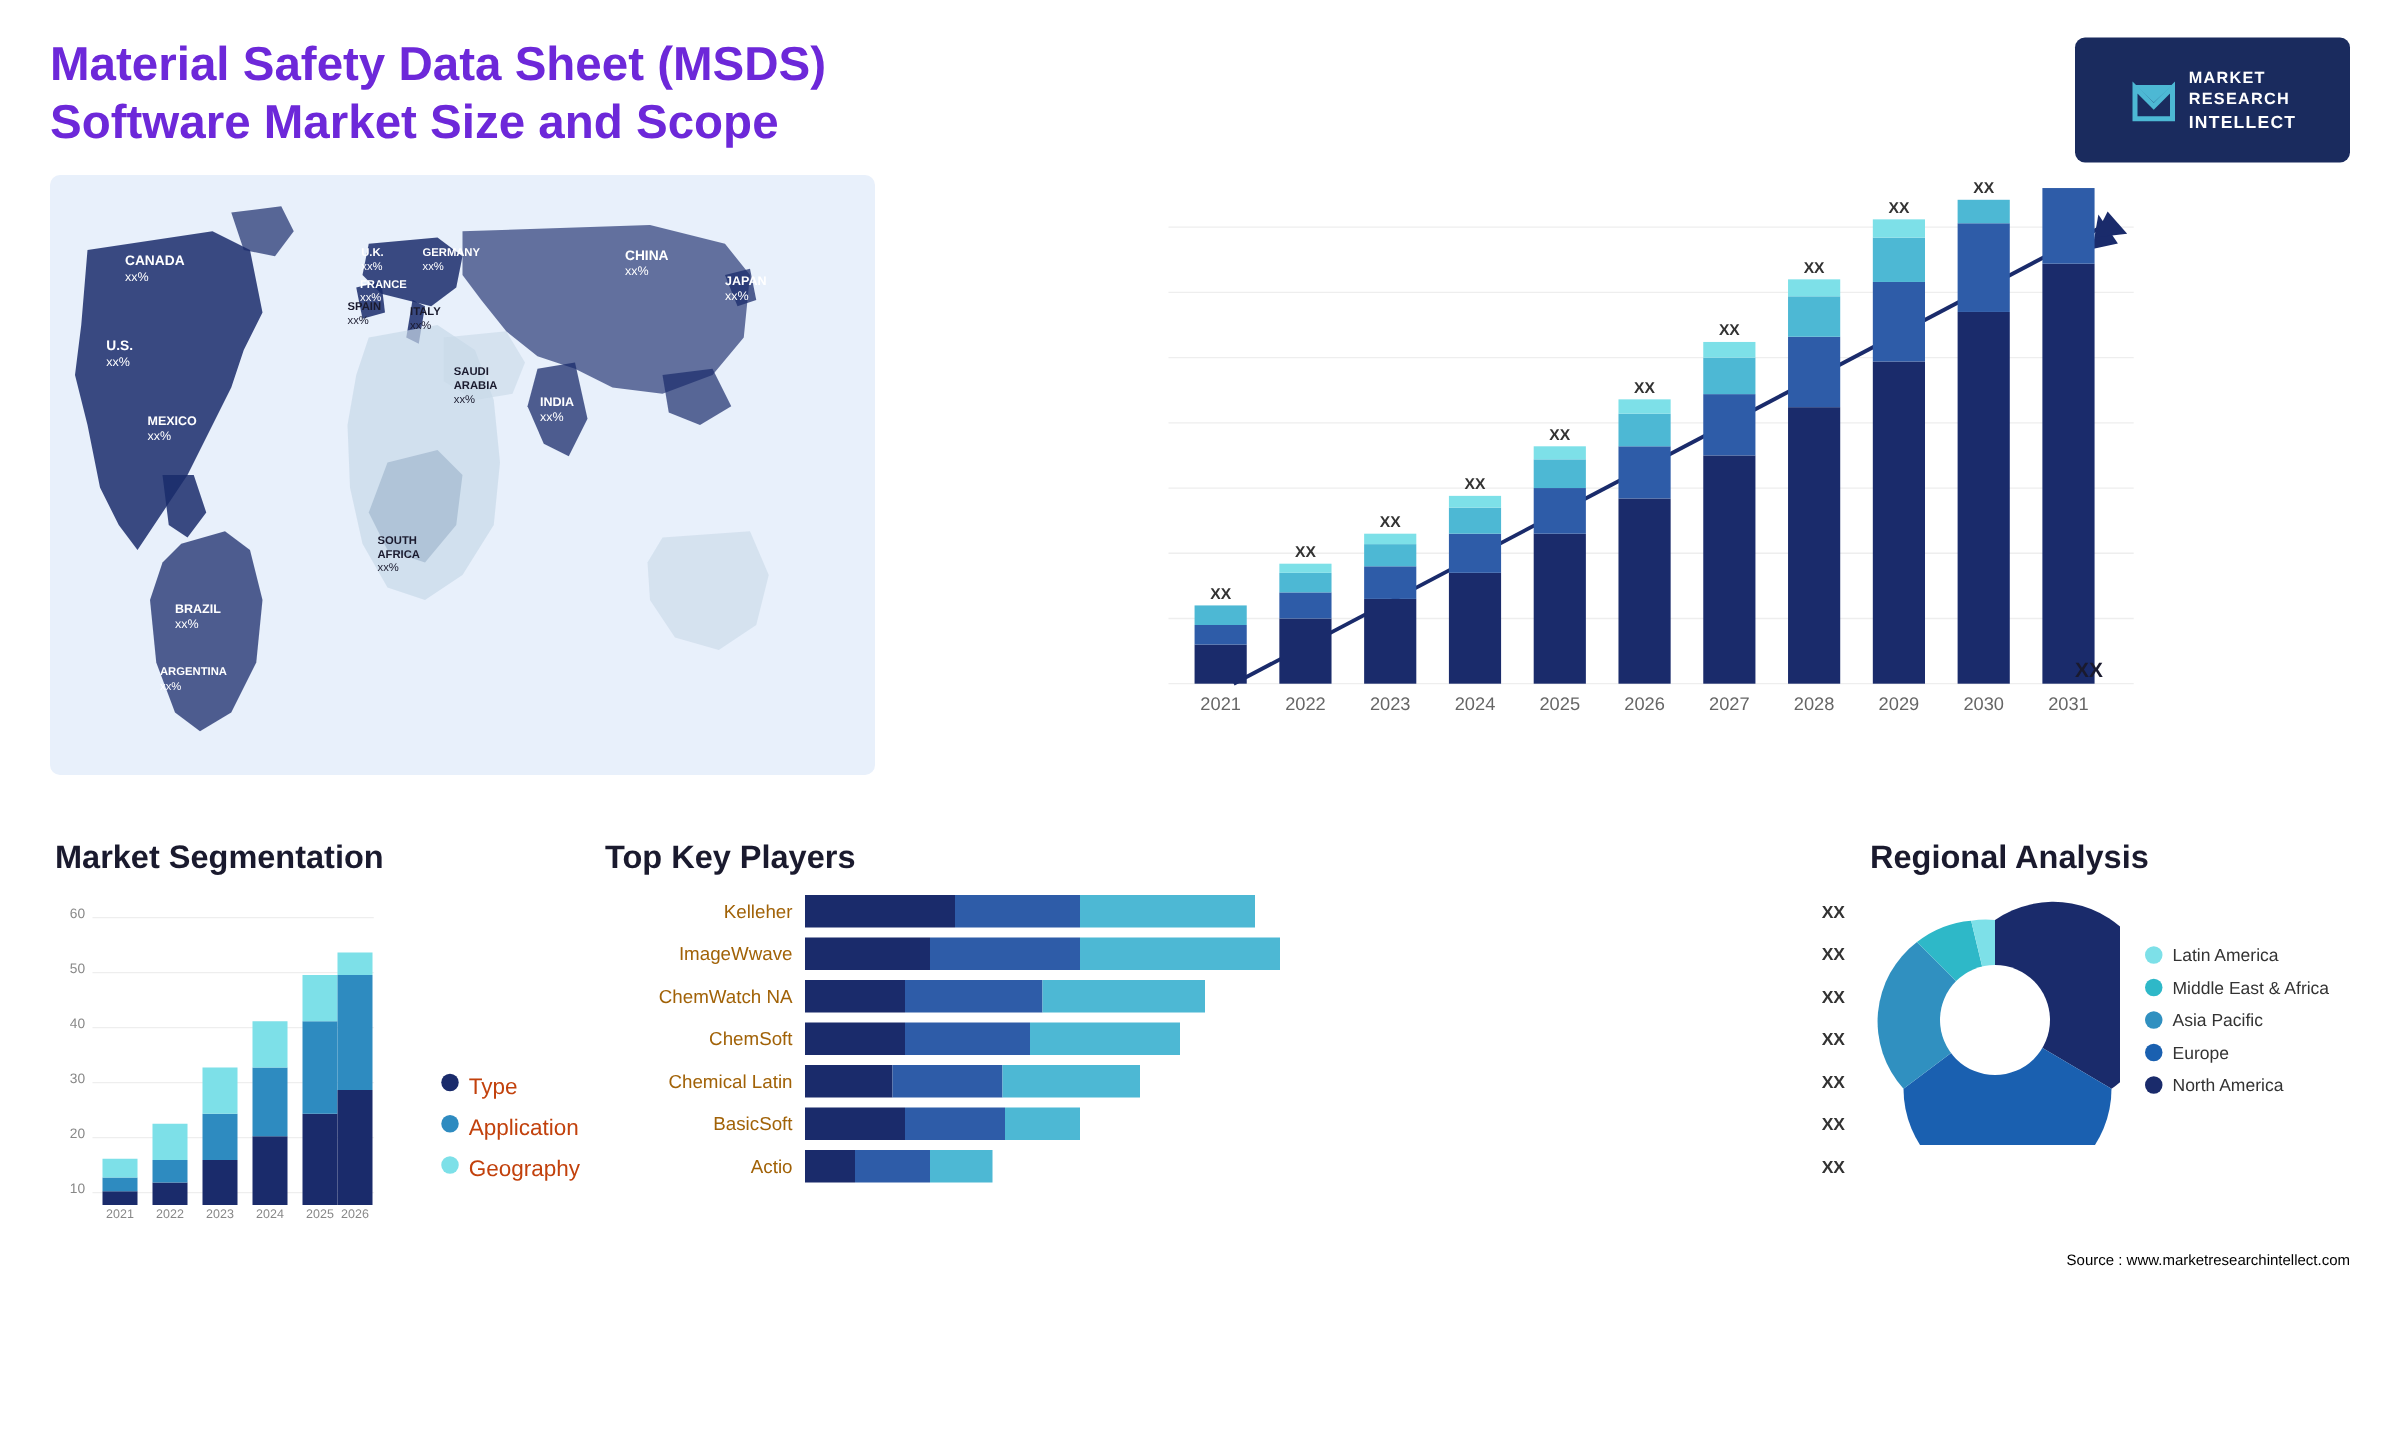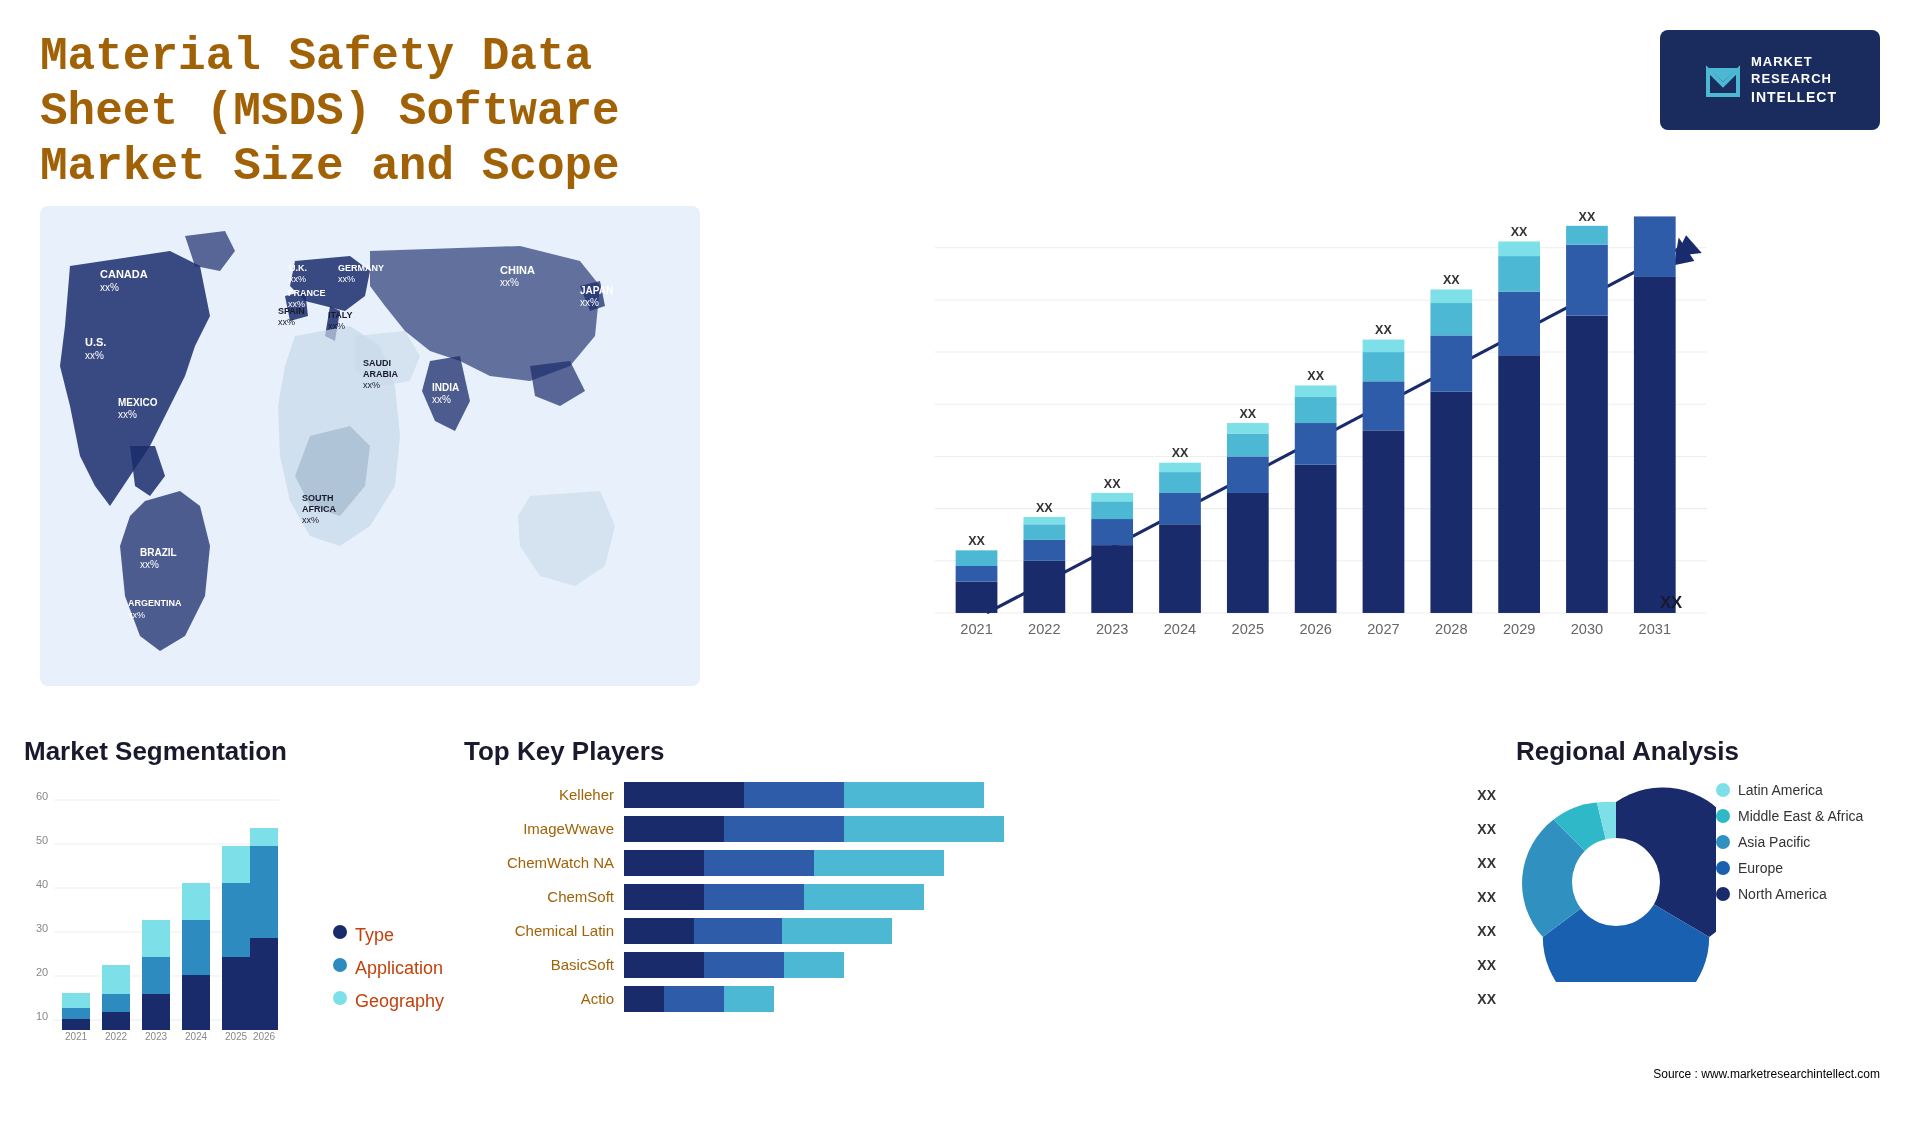--- a/index.html
+++ b/index.html
@@ -13,26 +13,25 @@
     }
 
     
     .header {
       display: flex;
       justify-content: space-between;
       align-items: flex-start;
       padding: 30px 40px 10px 40px;
     }
     .page-title {
-      font-size: 46px;
+      font-size: 38px;
       font-weight: 700;
-      color: #a16207;
+      color: #6d28d9;
       max-width: 700px;
       line-height: 1.2;
-      font-family: Liberation Mono, monospace;
     }
     .logo-area {
       display: flex;
       flex-direction: column;
       align-items: flex-end;
     }
     .logo-box {
       width: 220px;
       height: 100px;
       background: #1a2b5e;
@@ -75,21 +74,21 @@
     
     .chart-section {
       flex: 1;
       height: 480px;
       position: relative;
     }
 
     
     .bottom-section {
       display: flex;
-      padding: 20px 24px;
+      padding: 20px 44px;
       gap: 20px;
       margin-top: 10px;
     }
 
     
     .segmentation-section {
       width: 420px;
       flex-shrink: 0;
     }
     .section-title {
@@ -169,20 +168,22 @@
       flex-shrink: 0;
     }
 
     
     .regional-section {
       width: 380px;
       flex-shrink: 0;
     }
     .donut-container {
       display: flex;
+      gap: 20px;
+      align-items: center;
     }
     .donut-chart {
       width: 200px;
       height: 200px;
       flex-shrink: 0;
     }
     .region-legend {
       display: flex;
       flex-direction: column;
       gap: 10px;

